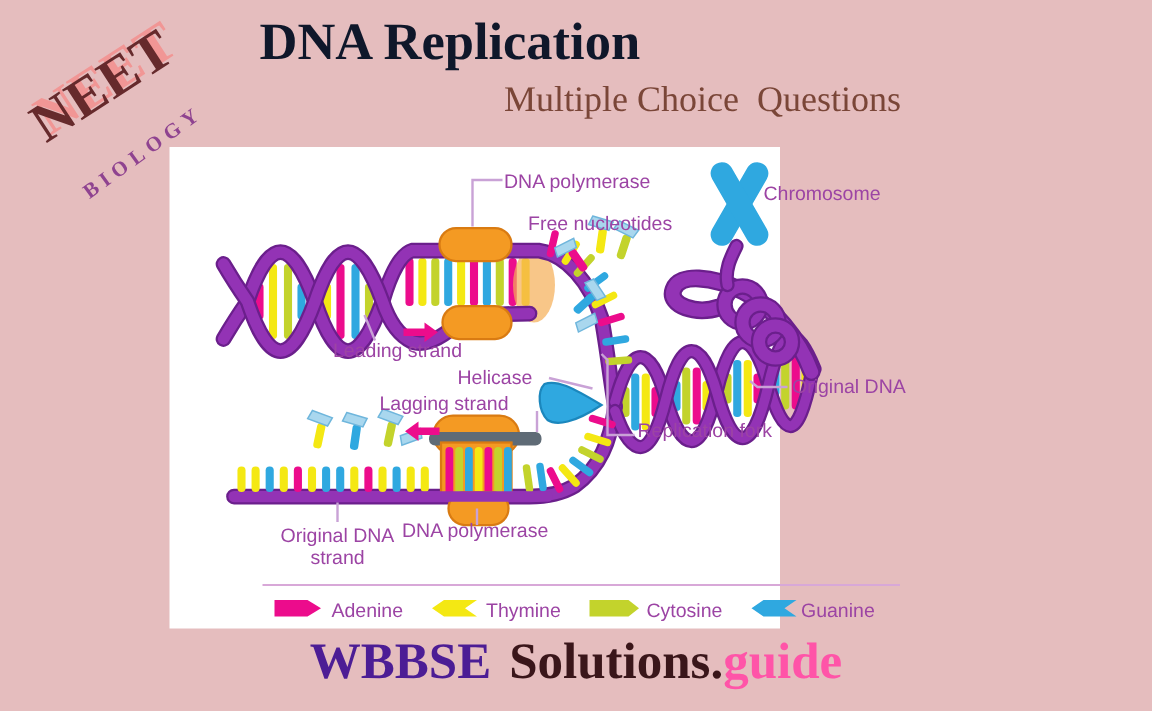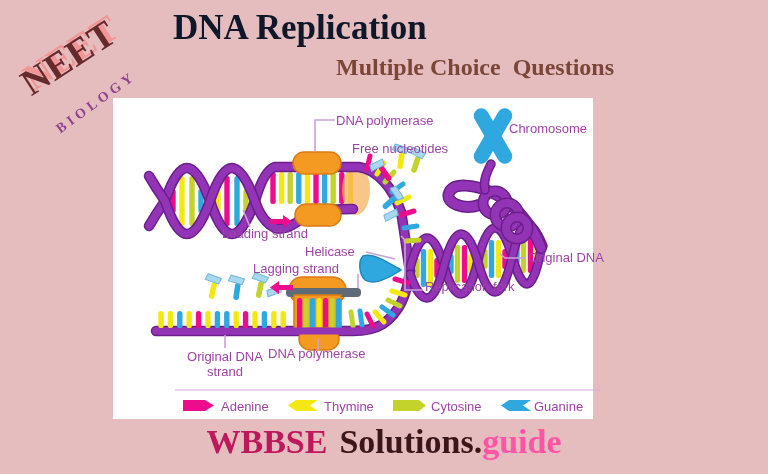--- a/index.html
+++ b/index.html
@@ -29,38 +29,38 @@
   }
   .title{
     position:absolute;left:173px;top:8px;
     font-family:"Liberation Serif", serif;
     font-weight:700;font-size:35px;
     color:#0f172a;
   }
   .subtitle{
     position:absolute;left:336px;top:54px;
     font-family:"Liberation Serif", serif;
-    font-weight:700;font-size:24px;
+    font-weight:400;font-size:24px;
     color:#7A4638;
     white-space:pre;
   }
   .panel{
     position:absolute;left:113px;top:98px;
-    width:480px;height:321px;
+    width:407px;height:321px;
     background:#FFFFFF;
   }
   .panel svg{display:block;}
   .footer{
     position:absolute;left:0;top:423px;width:768px;
     text-align:center;
     font-family:"Liberation Serif", serif;
     font-weight:700;font-size:34px;
     white-space:pre;
   }
-  .footer .w1{color:#be185d;}
+  .footer .w1{color:#4c1d95;}
   .footer .w2{color:#3A161A;margin-left:12px;}
   .footer .w3{color:#FF54A8;margin-top:12px;}
   text.dlabel{
     font-family:"Liberation Sans", sans-serif;
     font-size:13px;fill:#9C44A4;
   }
 </style>
 </head>
 <body>
 

